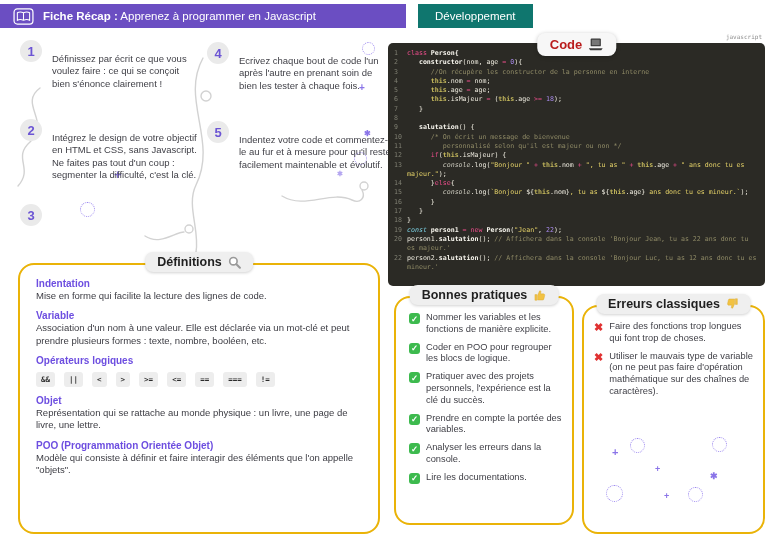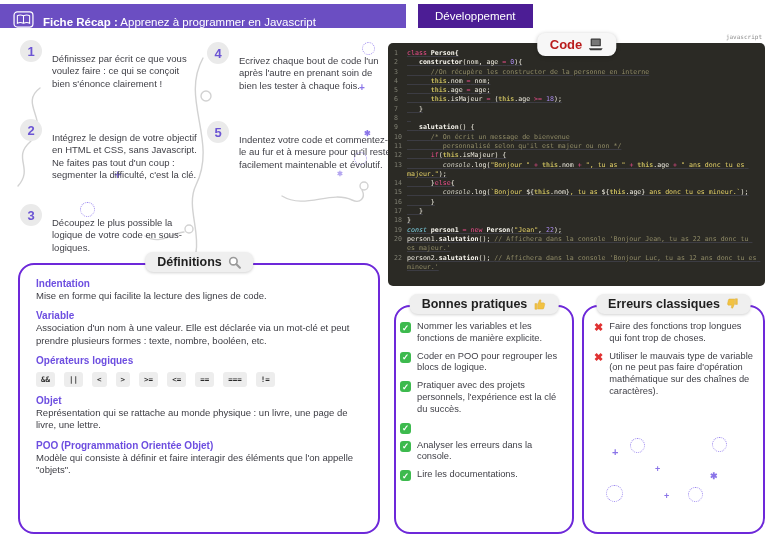--- a/index.html
+++ b/index.html
@@ -1,24 +1,24 @@
 <!DOCTYPE html>
 <html><head>
 <meta charset="utf-8">
 <style>
   html,body{margin:0;padding:0;background:#fff;}
   .page{position:relative;width:768px;height:543px;background:#ffffff;overflow:hidden;
         font-family:"Liberation Sans",sans-serif;color:#3c3c43;}
 
   
   .titlebar{position:absolute;left:0;top:4px;height:24px;width:406px;background:#6b4ec2;
-            display:flex;align-items:flex-end;gap:9px;padding-left:13px;box-sizing:border-box;}
+            display:flex;align-items:center;gap:9px;padding-left:13px;box-sizing:border-box;}
   .titlebar .t{color:#fff;font-size:11.5px;white-space:nowrap;}
   .titlebar .t b{font-weight:bold;}
-  .badge{position:absolute;left:418px;top:4px;height:24px;background:#4c1d95;color:#fff;
+  .badge{position:absolute;left:418px;top:4px;height:24px;background:#0f766e;color:#fff;
          font-size:11.5px;display:flex;align-items:center;padding:0 17px;}
 
   
   .decor{position:absolute;left:0;top:0;width:768px;height:543px;pointer-events:none;}
   .spark{position:absolute;color:#8a74e8;font-weight:bold;pointer-events:none;line-height:1;}
   .dotc{position:absolute;border:1.5px dotted #9b87ef;border-radius:50%;pointer-events:none;}
 
   
   .step{position:absolute;display:flex;gap:10px;}
   .step1{left:20px;top:40px;width:178px;}
@@ -34,44 +34,44 @@
   .code-wrap{position:absolute;left:388px;top:33px;width:377px;}
   .lang{font-size:6px;color:#8f8f8f;text-align:right;height:10px;padding-right:3px;
         font-family:"DejaVu Sans Mono",monospace;}
   .code-panel{background:#2b2a25;border-radius:5px;height:243px;box-sizing:border-box;
               padding:6px 8px 4px 6px;overflow:hidden;}
   .code-tab{position:absolute;left:50%;top:0;transform:translateX(-50%);background:#f7f7f7;
             border-radius:8px;padding:4px 13px;display:flex;align-items:center;gap:6px;
             font-weight:bold;font-size:13px;color:#b91c1c;box-shadow:0 1px 4px rgba(0,0,0,.25);}
   .code-line{display:flex;line-height:9.3px;font-family:"DejaVu Sans Mono",monospace;font-size:6.6px;}
   .ln{flex:none;width:13px;color:#7f7f72;}
-  .lc{flex:1;white-space:pre-wrap;word-break:break-word;text-decoration:underline;}
+  .lc{flex:1;white-space:pre-wrap;word-break:break-word;}
   .kw{color:#ec4d8b;}
   .kw2{color:#7fd7ea;font-style:italic;}
   .num{color:#ab8cf0;}
   .str{color:#e5d268;}
   .com{color:#8f8a66;}
   .ths{color:#c3b75c;font-weight:bold;}
   .fnc{color:#f8f6ee;font-weight:bold;}
   .pln{color:#ece9dd;}
   .cns{color:#cfcdc0;font-style:italic;}
 
   
-  .box{position:absolute;border:2px solid #6d28d9;border-radius:16px;box-sizing:border-box;}
+  .box{position:absolute;border:2px solid #eab308;border-radius:16px;box-sizing:border-box;}
   .box-title{position:absolute;left:50%;top:-13px;transform:translateX(-50%);background:#efefef;
              border-radius:8px;padding:3px 12px;font-weight:bold;font-size:12.5px;color:#1f1f1f;
              white-space:nowrap;display:flex;align-items:center;gap:6px;box-shadow:0 1px 3px rgba(0,0,0,.18);}
   .defs{left:18px;top:263px;width:362px;height:271px;padding:13px 16px 8px;}
   .def-term{color:#6d4ee0;font-weight:bold;font-size:10px;margin-bottom:1px;}
   .def-text{font-size:9.5px;line-height:1.3;color:#3c3c43;}
   .def-item{margin-bottom:8px;}
   .chips{margin:6px 0 2px;display:flex;gap:9px;}
   .chip{background:#ededed;border-radius:3px;padding:3px 5px;font-family:"DejaVu Sans Mono",monospace;
         font-weight:bold;font-size:7.5px;color:#2b2b2b;}
-  .practices{left:394px;top:305px;width:180px;height:229px;padding:14px 9px 8px 4px;}
+  .practices{left:394px;top:296px;width:180px;height:229px;padding:14px 9px 8px 13px;}
   .errors{left:582px;top:305px;width:183px;height:229px;padding:14px 9px 8px 10px;}
   .li-row{display:flex;gap:6px;margin-bottom:6px;}
   .li-text{font-size:9.3px;line-height:1.27;color:#3f3f46;}
   .check{flex:none;width:11px;height:11px;background:#3dba4e;border-radius:3px;color:#fff;
          font-size:8.5px;font-weight:bold;display:flex;align-items:center;justify-content:center;margin-top:1px;}
   .xmark{flex:none;color:#e03131;font-weight:bold;font-size:11px;line-height:1;margin-top:1px;}
 </style>
 </head>
 <body>
 
@@ -118,21 +118,20 @@
       <div class="step step1">
         <div class="step-num">1</div>
         <div class="step-text">Définissez par écrit ce que vous voulez faire : ce qui se conçoit bien s'énonce clairement !</div>
       </div>
       <div class="step step2">
         <div class="step-num">2</div>
         <div class="step-text">Intégrez le design de votre objectif en HTML et CSS, sans Javascript. Ne faites pas tout d'un coup : segmenter la difficulté, c'est la clé.</div>
       </div>
       <div class="step step3">
         <div class="step-num">3</div>
-        <div class="step-text">Découpez le plus possible la logique de votre code en sous-logiques.</div>
       </div>
       <div class="step step4">
         <div class="step-num">4</div>
         <div class="step-text">Ecrivez chaque bout de code l'un après l'autre en prenant soin de bien les tester à chaque fois.</div>
       </div>
       <div class="step step5">
         <div class="step-num">5</div>
         <div class="step-text">Indentez votre code et commentez-le au fur et à mesure pour qu'il reste facilement maintenable et évolutif.</div>
       </div>
     </div>
@@ -294,20 +293,21 @@
         <div class="li-row">
           <span class="check">✓</span>
           <span class="li-text">Coder en POO pour regrouper les blocs de logique.</span>
         </div>
         <div class="li-row">
           <span class="check">✓</span>
           <span class="li-text">Pratiquer avec des projets personnels, l'expérience est la clé du succès.</span>
         </div>
         <div class="li-row">
           <span class="check">✓</span>
+          <span class="li-text">Prendre en compte la portée des variables.</span>
         </div>
         <div class="li-row">
           <span class="check">✓</span>
           <span class="li-text">Analyser les erreurs dans la console.</span>
         </div>
         <div class="li-row">
           <span class="check">✓</span>
           <span class="li-text">Lire les documentations.</span>
         </div>
       </div>

